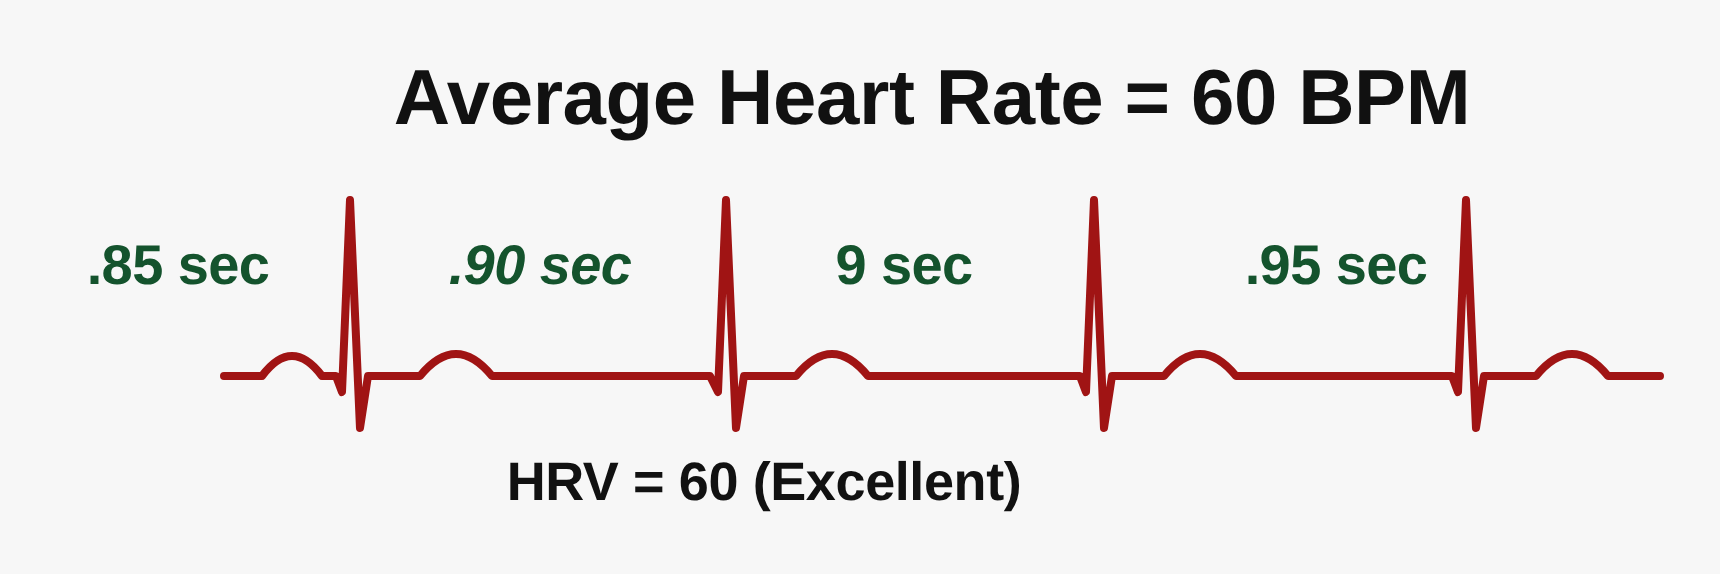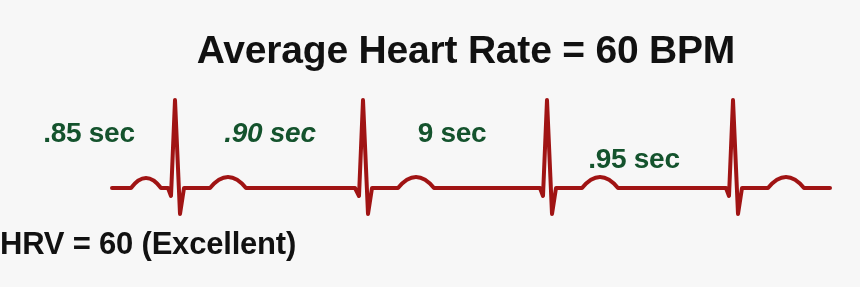--- a/index.html
+++ b/index.html
@@ -30,21 +30,22 @@
     color: #111111;
     letter-spacing: -0.2px;
     white-space: nowrap;
     padding-left: 36px;
   }
   #caption {
     position: absolute;
     left: 0;
     top: 226px;
     width: 764px;
-    font-size: 31px;
+    text-align: center;
+    font-size: 27px;
     font-weight: bold;
     color: #111111;
     letter-spacing: -0.2px;
     white-space: nowrap;
   }
   .interval-label {
     position: absolute;
     top: 117px;
     font-size: 28px;
     font-weight: bold;
@@ -65,21 +66,21 @@
 <div id="figure">
 
   <div id="title">Average Heart Rate = 60 BPM</div>
 
   <div class="interval-label" style="left:19px; width:140px;">.85 sec</div>
 
   <div class="interval-label" style="left:200px; width:140px;font-style:italic;">.90 sec</div>
 
   <div class="interval-label" style="left:392px; width:120px;">9 sec</div>
 
-  <div class="interval-label" style="left:564px; width:140px;margin-top:26px;">.95 sec</div>
+  <div class="interval-label" style="left:598px; width:140px;">.95 sec</div>
 
   <svg id="ecg-svg" width="860" height="287" viewBox="0 0 860 287">
     <path id="ecg-path" fill="none" stroke="#a01414" stroke-width="4" stroke-linecap="round" stroke-linejoin="round" d="M 112 188 L 131 188 Q 146 168 161 188 L 168 188 L 171 196 L 175 100 L 180 214 L 184 188 L 210 188 Q 228 166 246 188 L 325 188 L 329 188 L 355 188 L 359 196 L 363 100 L 368 214 L 372 188 L 398 188 Q 416 166 434 188 L 513 188 L 540 188 L 543 196 L 547 100 L 552 214 L 556 188 L 582 188 Q 600 166 618 188 L 697 188 L 726 188 L 729 196 L 733 100 L 738 214 L 742 188 L 768 188 Q 786 166 804 188 L 830 188"></path>
   </svg>
 
   <div id="caption">HRV = 60 (Excellent)</div>
 
 </div>
 
 </body></html>

